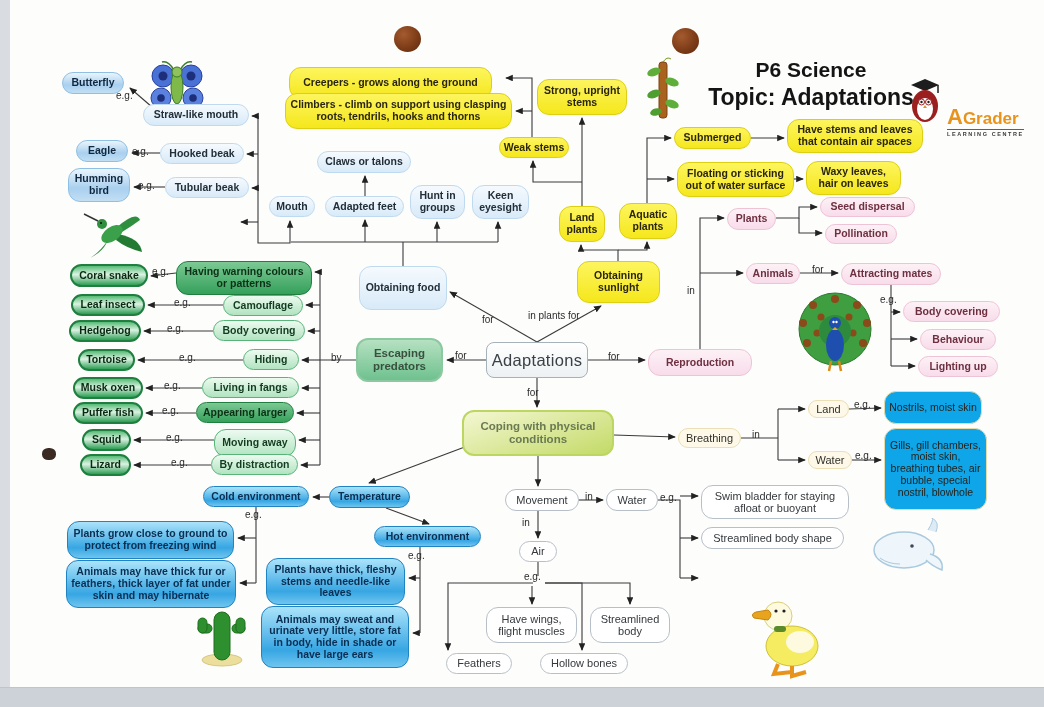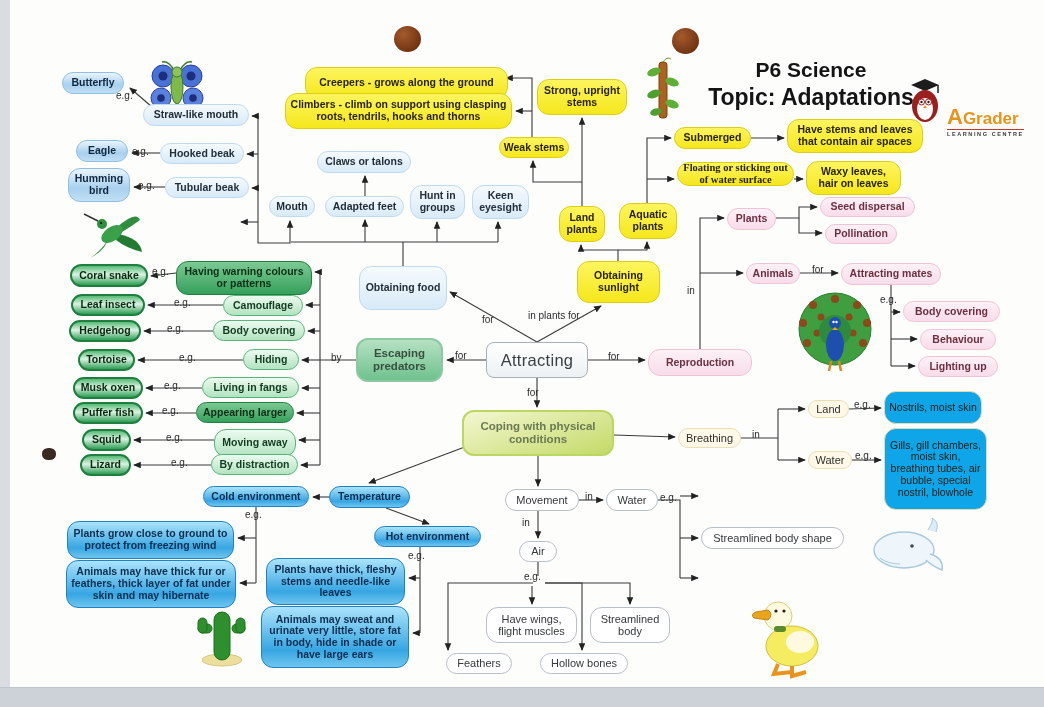--- a/index.html
+++ b/index.html
@@ -259,30 +259,30 @@
     <div class="node blue" style="left: 68px; top: 168px; width: 62px; height: 34px;">Humming bird</div>
     <div class="node paleblue" style="left: 143px; top: 104px; width: 106px; height: 22px;">Straw-like mouth</div>
     <div class="node paleblue" style="left: 160px; top: 143px; width: 84px; height: 21px;">Hooked beak</div>
     <div class="node paleblue" style="left: 165px; top: 177px; width: 84px; height: 21px;">Tubular beak</div>
     <div class="node paleblue" style="left: 269px; top: 196px; width: 46px; height: 21px;">Mouth</div>
     <div class="node paleblue" style="left: 317px; top: 151px; width: 94px; height: 22px;">Claws or talons</div>
     <div class="node paleblue" style="left: 325px; top: 196px; width: 79px; height: 21px;">Adapted feet</div>
     <div class="node paleblue" style="left: 410px; top: 185px; width: 55px; height: 34px;">Hunt in groups</div>
     <div class="node paleblue" style="left: 472px; top: 185px; width: 57px; height: 34px;">Keen eyesight</div>
     <div class="node paleblue" style="left: 359px; top: 266px; width: 88px; height: 44px;">Obtaining food</div>
-    <div class="node yellow" style="left: 305px; top: 67px; width: 203px; height: 32px; text-align: center;">Creepers - grows along the ground</div>
+    <div class="node yellow" style="left: 289px; top: 67px; width: 203px; height: 32px; text-align: center;">Creepers - grows along the ground</div>
     <div class="node yellow" style="left: 285px; top: 93px; width: 227px; height: 36px;">Climbers - climb on support using clasping roots, tendrils, hooks and thorns</div>
     <div class="node yellow" style="left: 537px; top: 79px; width: 90px; height: 36px;">Strong, upright stems</div>
     <div class="node yellow" style="left: 499px; top: 137px; width: 70px; height: 21px;">Weak stems</div>
     <div class="node yellow" style="left: 559px; top: 206px; width: 46px; height: 36px;">Land plants</div>
     <div class="node yellow" style="left: 619px; top: 203px; width: 58px; height: 36px;">Aquatic plants</div>
     <div class="node yellow" style="left: 577px; top: 261px; width: 83px; height: 42px;">Obtaining sunlight</div>
     <div class="node yellow" style="left: 674px; top: 127px; width: 77px; height: 22px;">Submerged</div>
     <div class="node yellow" style="left: 787px; top: 119px; width: 136px; height: 34px;">Have stems and leaves that contain air spaces</div>
-    <div class="node yellow" style="left: 677px; top: 162px; width: 117px; height: 24px; font-family: Liberation Serif, serif;">Floating or sticking out of water surface</div>
+    <div class="node yellow" style="left: 677px; top: 162px; width: 117px; height: 35px;">Floating or sticking out of water surface</div>
     <div class="node yellow" style="left: 806px; top: 161px; width: 95px; height: 34px;">Waxy leaves, hair on leaves</div>
     <div class="node pink" style="left: 727px; top: 208px; width: 49px; height: 22px;">Plants</div>
     <div class="node pink" style="left: 820px; top: 197px; width: 95px; height: 20px;">Seed dispersal</div>
     <div class="node pink" style="left: 825px; top: 224px; width: 72px; height: 20px;">Pollination</div>
     <div class="node pink" style="left: 746px; top: 263px; width: 54px; height: 21px;">Animals</div>
     <div class="node pink" style="left: 841px; top: 263px; width: 100px; height: 22px;">Attracting mates</div>
     <div class="node pink" style="left: 903px; top: 301px; width: 97px; height: 21px;">Body covering</div>
     <div class="node pink" style="left: 920px; top: 329px; width: 76px; height: 21px;">Behaviour</div>
     <div class="node pink" style="left: 918px; top: 356px; width: 80px; height: 21px;">Lighting up</div>
     <div class="node pink" style="left: 648px; top: 349px; width: 104px; height: 27px;">Reproduction</div>
@@ -296,30 +296,31 @@
     <div class="node darkgreen" style="left: 80px; top: 454px; width: 51px; height: 22px;">Lizard</div>
     <div class="node green2" style="left: 176px; top: 261px; width: 136px; height: 34px;">Having warning colours or patterns</div>
     <div class="node green" style="left: 223px; top: 295px; width: 80px; height: 21px;">Camouflage</div>
     <div class="node green" style="left: 213px; top: 320px; width: 92px; height: 21px;">Body covering</div>
     <div class="node green" style="left: 243px; top: 349px; width: 56px; height: 21px;">Hiding</div>
     <div class="node green" style="left: 202px; top: 377px; width: 97px; height: 21px;">Living in fangs</div>
     <div class="node green2" style="left: 196px; top: 402px; width: 98px; height: 21px;">Appearing larger</div>
     <div class="node green" style="left: 214px; top: 429px; width: 82px; height: 28px;">Moving away</div>
     <div class="node green" style="left: 211px; top: 454px; width: 87px; height: 21px;">By distraction</div>
     <div class="node escape" style="left: 356px; top: 338px; width: 87px; height: 44px;">Escaping predators</div>
-    <div class="node adapt" style="left: 486px; top: 342px; width: 102px; height: 36px;">Attracting</div>
+    <div class="node adapt" style="left: 486px; top: 342px; width: 102px; height: 36px;">Adaptations</div>
     <div class="node coping" style="left: 462px; top: 410px; width: 152px; height: 46px;">Coping with physical conditions</div>
     <div class="node cream" style="left: 678px; top: 428px; width: 63px; height: 20px;">Breathing</div>
     <div class="node cream" style="left: 808px; top: 400px; width: 41px; height: 18px;">Land</div>
     <div class="node cream" style="left: 808px; top: 451px; width: 44px; height: 18px;">Water</div>
     <div class="node khaki" style="left: 884px; top: 391px; width: 98px; height: 33px;">Nostrils, moist skin</div>
     <div class="node khaki" style="left: 884px; top: 428px; width: 103px; height: 82px;">Gills, gill chambers, moist skin, breathing tubes, air bubble, special nostril, blowhole</div>
     <div class="node white" style="left: 505px; top: 489px; width: 74px; height: 22px;">Movement</div>
     <div class="node white" style="left: 606px; top: 489px; width: 52px; height: 22px;">Water</div>
     <div class="node white" style="left: 519px; top: 541px; width: 38px; height: 21px;">Air</div>
+    <div class="node white" style="left: 701px; top: 485px; width: 148px; height: 34px;">Swim bladder for staying afloat or buoyant</div>
     <div class="node white" style="left: 701px; top: 527px; width: 143px; height: 22px;">Streamlined body shape</div>
     <div class="node white" style="left: 486px; top: 607px; width: 91px; height: 36px;">Have wings, flight muscles</div>
     <div class="node white" style="left: 590px; top: 607px; width: 80px; height: 36px;">Streamlined body</div>
     <div class="node white" style="left: 446px; top: 653px; width: 66px; height: 21px;">Feathers</div>
     <div class="node white" style="left: 540px; top: 653px; width: 88px; height: 21px;">Hollow bones</div>
     <div class="node bluedark" style="left: 329px; top: 486px; width: 81px; height: 22px;">Temperature</div>
     <div class="node bluedark" style="left: 203px; top: 486px; width: 106px; height: 21px;">Cold environment</div>
     <div class="node bluedark" style="left: 374px; top: 526px; width: 107px; height: 21px;">Hot environment</div>
     <div class="node bluedark" style="left: 67px; top: 521px; width: 167px; height: 38px;">Plants grow close to ground to protect from freezing wind</div>
     <div class="node bluedark" style="left: 66px; top: 560px; width: 170px; height: 48px;">Animals may have thick fur or feathers, thick layer of fat under skin and may hibernate</div>

